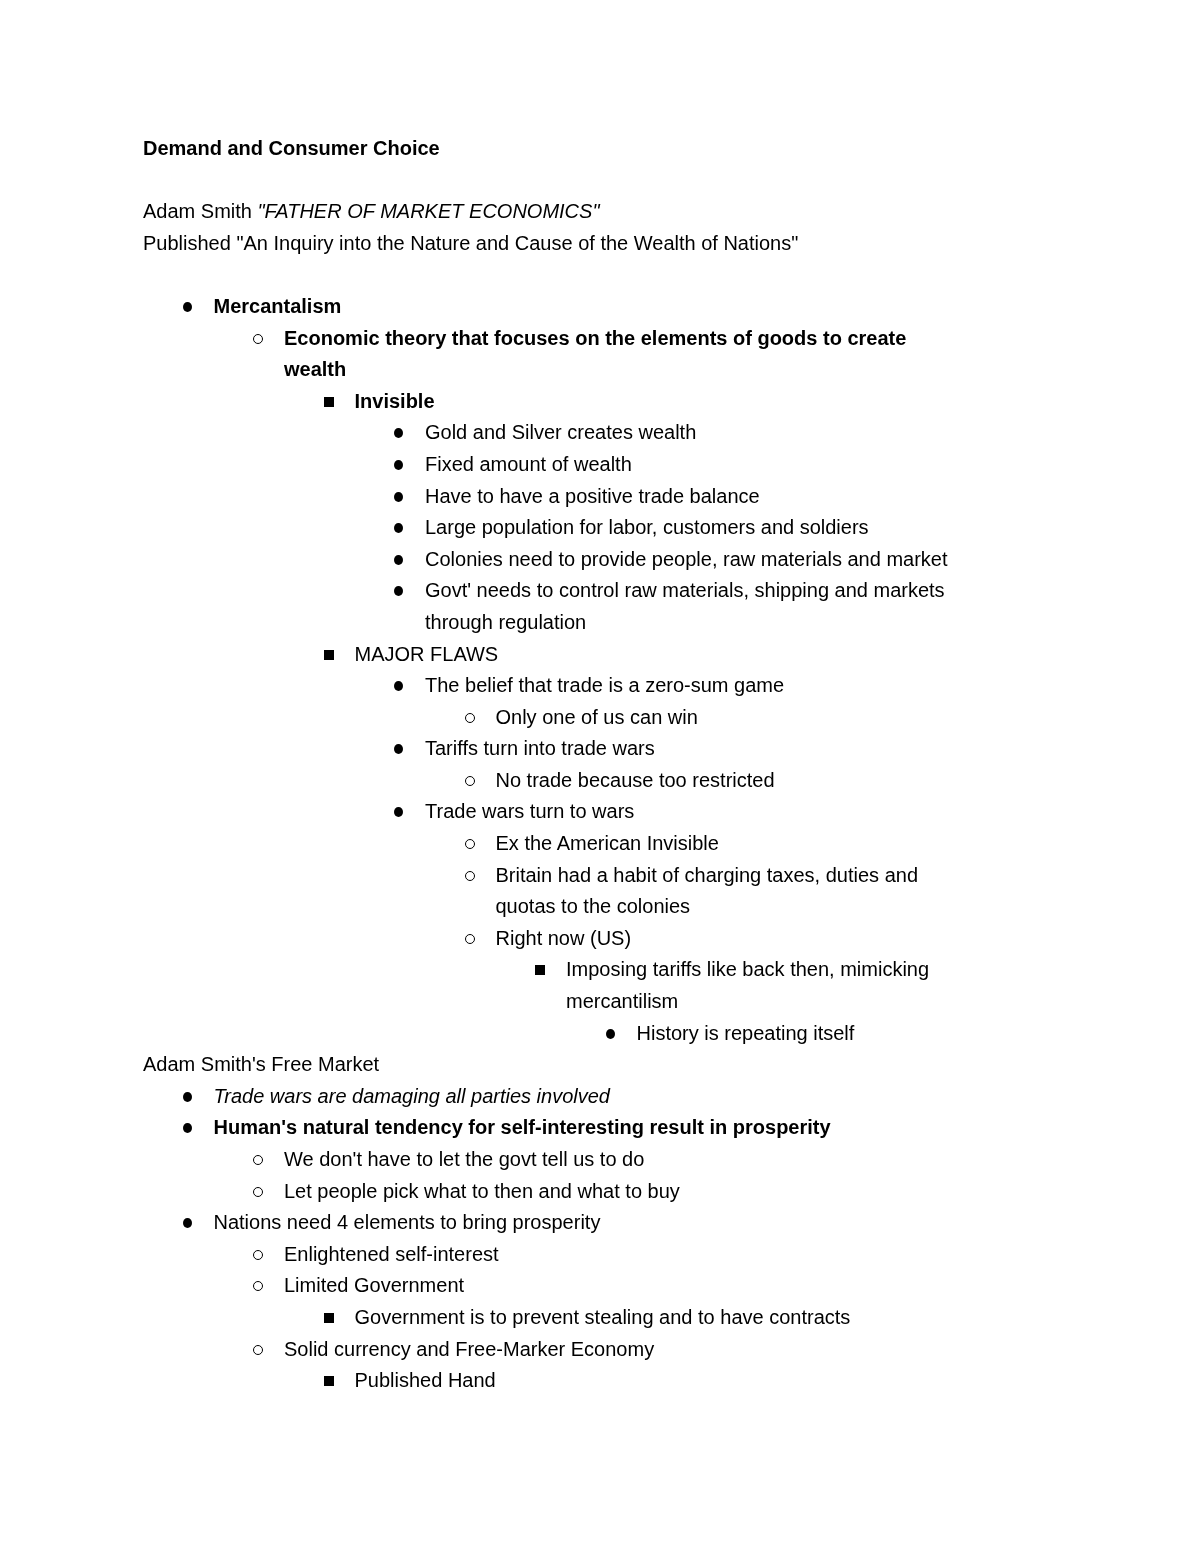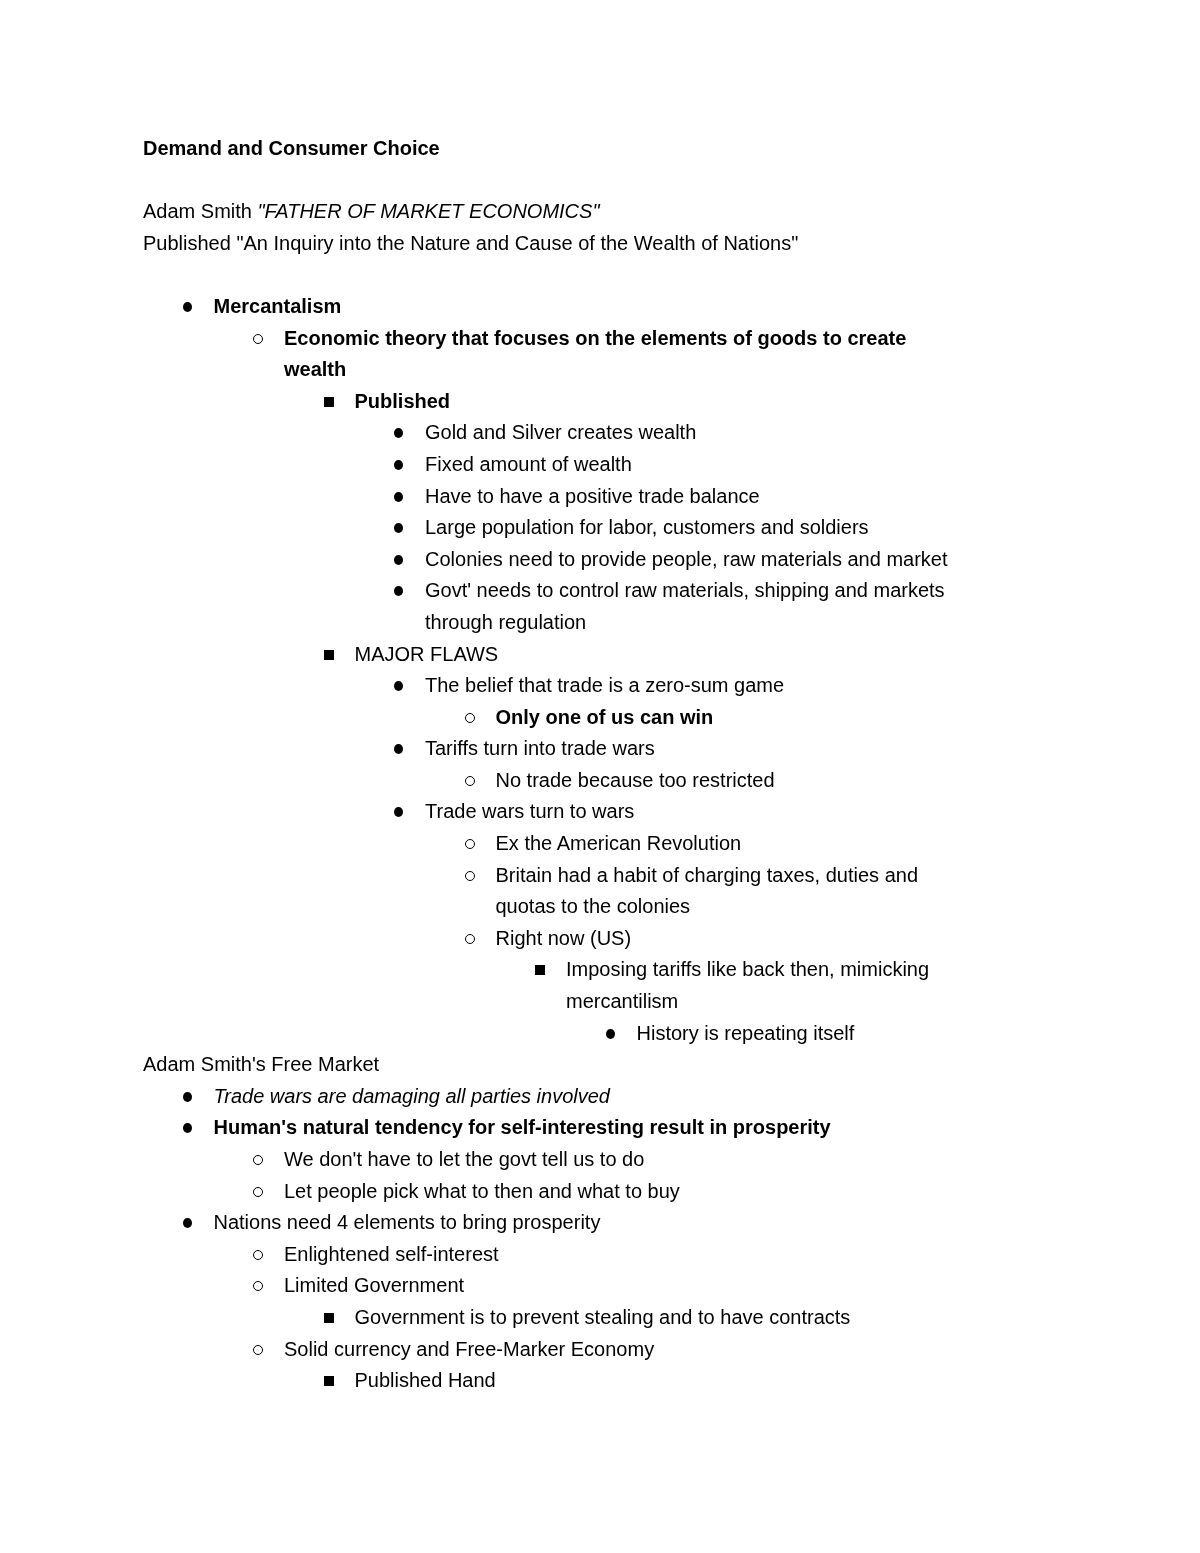--- a/index.html
+++ b/index.html
@@ -65,35 +65,35 @@
   <p class="doc-title">Demand and Consumer Choice</p>
 
   <p class="para"><span>Adam Smith </span><em>"FATHER OF MARKET ECONOMICS"</em></p>
 
   <p class="para gap-after">Published "An Inquiry into the Nature and Cause of the Wealth of Nations"</p>
 
   <div class="list">
       <div class="li bold" style="padding-left: 70.5px;"><span class="bullet b-disc" style="left: 39.5px;"></span><span class="btxt">Mercantalism</span></div>
       <div class="li bold" style="padding-left: 141px;"><span class="bullet b-circle" style="left: 110px;"></span><span class="btxt">Economic theory that focuses on the elements of goods to create
 wealth</span></div>
-      <div class="li bold" style="padding-left: 211.5px;"><span class="bullet b-square" style="left: 180.5px;"></span><span class="btxt">Published</span></div>
+      <div class="li bold" style="padding-left: 211.5px;"><span class="bullet b-square" style="left: 180.5px;"></span><span class="btxt">Invisible</span></div>
       <div class="li" style="padding-left: 282px;"><span class="bullet b-disc" style="left: 251px;"></span><span class="btxt">Gold and Silver creates wealth</span></div>
       <div class="li" style="padding-left: 282px;"><span class="bullet b-disc" style="left: 251px;"></span><span class="btxt">Fixed amount of wealth</span></div>
       <div class="li" style="padding-left: 282px;"><span class="bullet b-disc" style="left: 251px;"></span><span class="btxt">Have to have a positive trade balance</span></div>
       <div class="li" style="padding-left: 282px;"><span class="bullet b-disc" style="left: 251px;"></span><span class="btxt">Large population for labor, customers and soldiers</span></div>
       <div class="li" style="padding-left: 282px;"><span class="bullet b-disc" style="left: 251px;"></span><span class="btxt">Colonies need to provide people, raw materials and market</span></div>
       <div class="li" style="padding-left: 282px;"><span class="bullet b-disc" style="left: 251px;"></span><span class="btxt">Govt' needs to control raw materials, shipping and markets
 through regulation</span></div>
       <div class="li" style="padding-left: 211.5px;"><span class="bullet b-square" style="left: 180.5px;"></span><span class="btxt">MAJOR FLAWS</span></div>
       <div class="li" style="padding-left: 282px;"><span class="bullet b-disc" style="left: 251px;"></span><span class="btxt">The belief that trade is a zero-sum game</span></div>
-      <div class="li" style="padding-left: 352.5px; font-weight: bold;"><span class="bullet b-circle" style="left: 321.5px;"></span><span class="btxt">Only one of us can win</span></div>
+      <div class="li" style="padding-left: 352.5px;"><span class="bullet b-circle" style="left: 321.5px;"></span><span class="btxt">Only one of us can win</span></div>
       <div class="li" style="padding-left: 282px;"><span class="bullet b-disc" style="left: 251px;"></span><span class="btxt">Tariffs turn into trade wars</span></div>
       <div class="li" style="padding-left: 352.5px;"><span class="bullet b-circle" style="left: 321.5px;"></span><span class="btxt">No trade because too restricted</span></div>
       <div class="li" style="padding-left: 282px;"><span class="bullet b-disc" style="left: 251px;"></span><span class="btxt">Trade wars turn to wars</span></div>
-      <div class="li" style="padding-left: 352.5px;"><span class="bullet b-circle" style="left: 321.5px;"></span><span class="btxt">Ex the American Revolution</span></div>
+      <div class="li" style="padding-left: 352.5px;"><span class="bullet b-circle" style="left: 321.5px;"></span><span class="btxt">Ex the American Invisible</span></div>
       <div class="li" style="padding-left: 352.5px;"><span class="bullet b-circle" style="left: 321.5px;"></span><span class="btxt">Britain had a habit of charging taxes, duties and
 quotas to the colonies</span></div>
       <div class="li" style="padding-left: 352.5px;"><span class="bullet b-circle" style="left: 321.5px;"></span><span class="btxt">Right now (US)</span></div>
       <div class="li" style="padding-left: 423px;"><span class="bullet b-square" style="left: 392px;"></span><span class="btxt">Imposing tariffs like back then, mimicking
 mercantilism</span></div>
       <div class="li" style="padding-left: 493.5px;"><span class="bullet b-disc" style="left: 462.5px;"></span><span class="btxt">History is repeating itself</span></div>
     </div>
 
   <p class="para">Adam Smith's Free Market</p>
 

